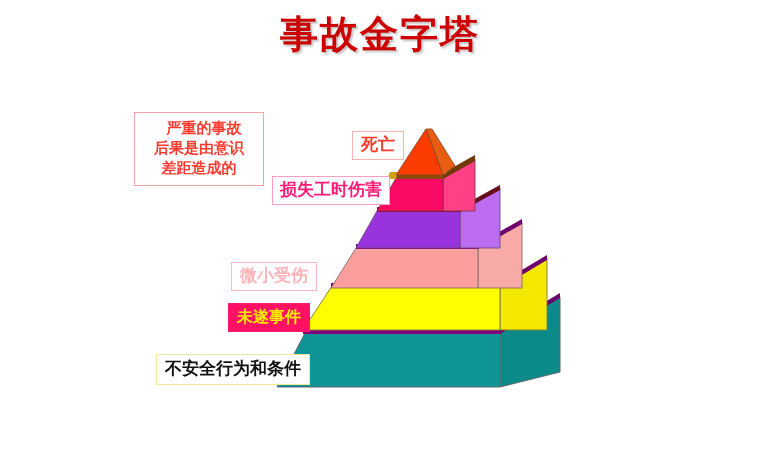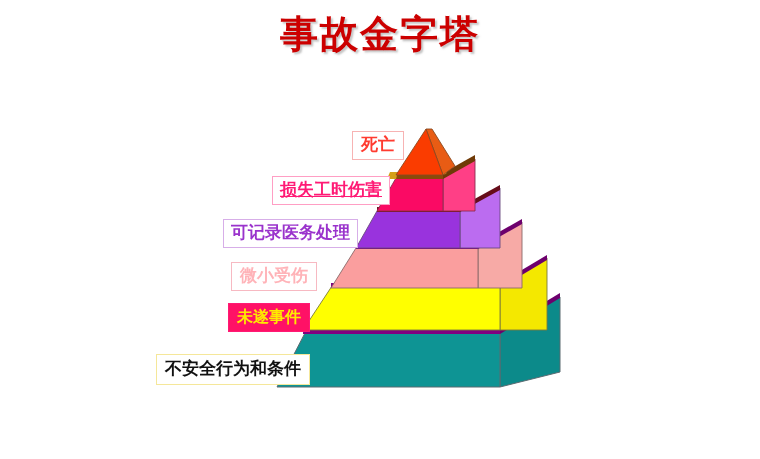--- a/index.html
+++ b/index.html
@@ -84,21 +84,20 @@
     font-size: 17px;
   }
 
   #label-lost-time {
     left: 272px;
     top: 176px;
     padding: 2px 7px 3px 7px;
     border: 1px solid #ff9ec4;
     color: #ff1a75;
     font-size: 17px;
-    text-decoration: underline;
   }
 
   #label-medical {
     left: 223px;
     top: 219px;
     padding: 2px 7px 3px 7px;
     border: 1px solid #d7aee8;
     color: #9a33cc;
     font-size: 17px;
   }
@@ -191,26 +190,30 @@
 
     <g>
 
       <polygon points="426,129 443,175 455,166 432,129" fill="#e85c14" stroke="#8a4a20" stroke-width="0.9"></polygon>
 
       <polygon points="426,129 396,175 443,175" fill="#fa3c00" stroke="#8a4a20" stroke-width="0.9"></polygon>
     </g>
 
   </svg>
 
+  <div id="callout-box" class="label-box">
+    <span class="ln ln1">严重的事故</span>
+    <span class="ln">后果是由意识</span>
+    <span class="ln">差距造成的</span>
+  </div>
 
   <div id="label-death" class="label-box">死亡</div>
 
   <div id="label-lost-time" class="label-box">损失工时伤害</div>
 
-  <div id="label-medical" class="label-box">可记录医务处理</div>
 
   <div id="label-minor" class="label-box">微小受伤</div>
 
   <div id="label-near-miss" class="label-box">未遂事件</div>
 
   <div id="label-unsafe" class="label-box">不安全行为和条件</div>
 
 </div>
 
 </body></html>

